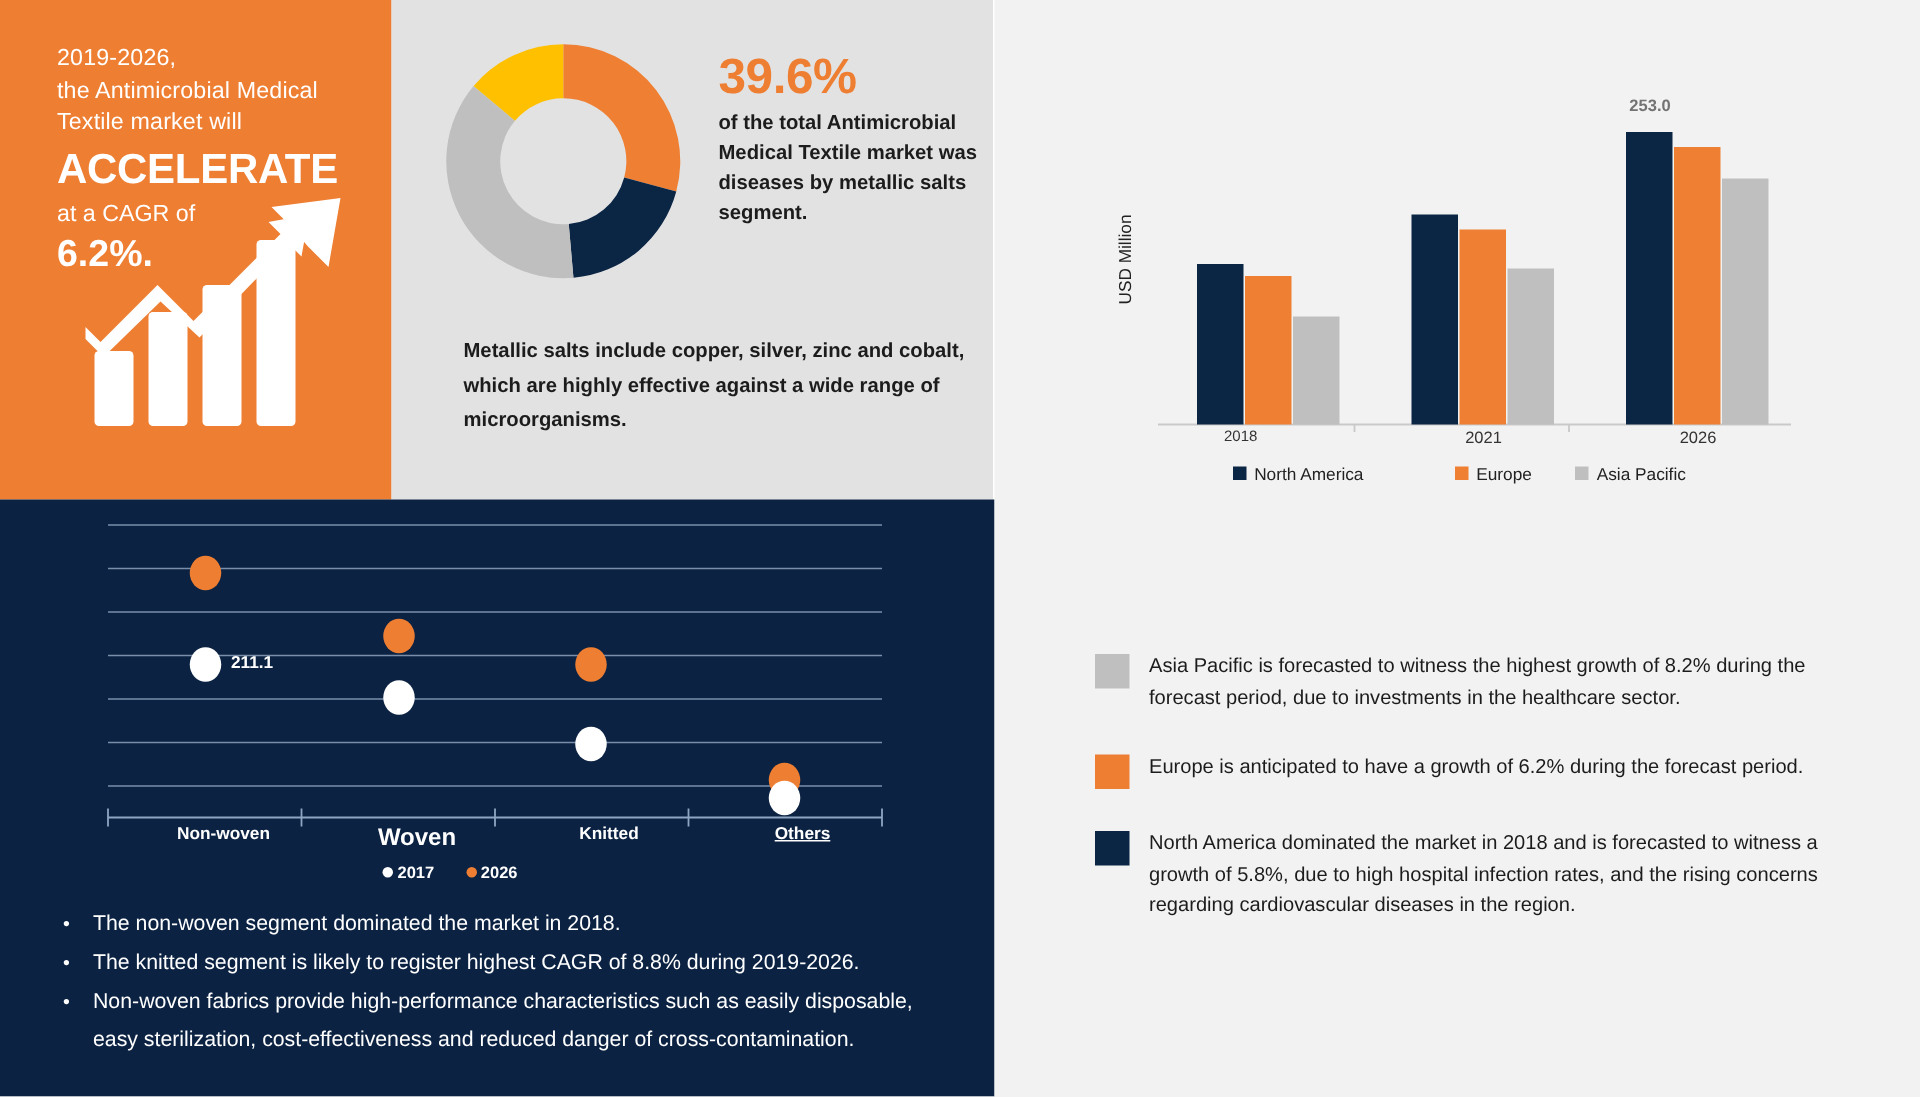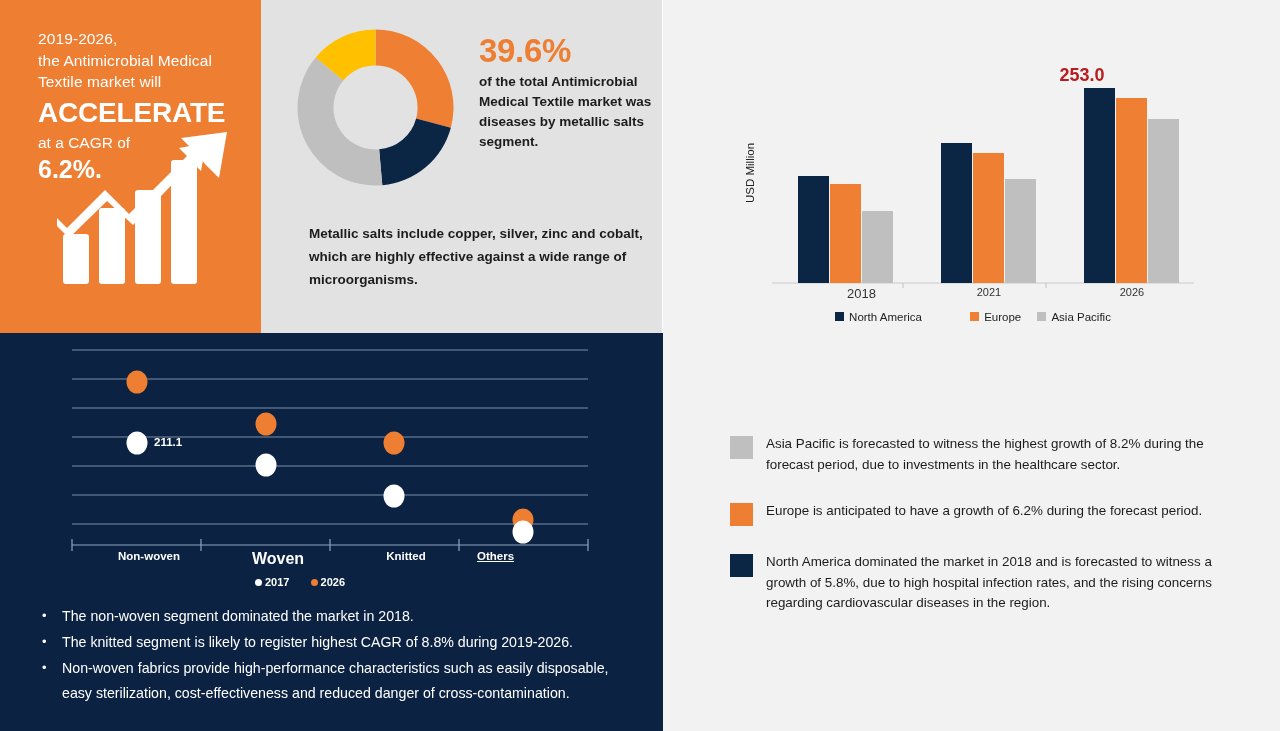--- a/index.html
+++ b/index.html
@@ -165,21 +165,21 @@
         <ellipse cx="334" cy="158" rx="10.5" ry="11.5" fill="#ffffff"></ellipse>
         <ellipse cx="463" cy="194" rx="10.5" ry="11.5" fill="#ffffff"></ellipse>
       </svg>
 
       <div style="position:absolute;left:94px;top:98px;color:#ffffff;font-size:11.5px;font-weight:700;">211.1</div>
 
       <div style="position:absolute;left:12px;top:212px;width:516px;">
         <div style="position:absolute;left:19px;width:116px;text-align:center;color:#fff;font-size:11.5px;font-weight:700;">Non-woven</div>
         <div style="position:absolute;left:148px;width:116px;text-align:center;color:#fff;font-size:16px;font-weight:700;">Woven</div>
         <div style="position:absolute;left:276px;width:116px;text-align:center;color:#fff;font-size:11.5px;font-weight:700;">Knitted</div>
-        <div style="position:absolute;left:405px;width:116px;text-align:left;color:#fff;font-size:11.5px;font-weight:700;text-decoration:underline;">Others</div>
+        <div style="position:absolute;left:405px;width:116px;text-align:center;color:#fff;font-size:11.5px;font-weight:700;text-decoration:underline;">Others</div>
       </div>
     </div>
 
     <div class="dot-legend">
       <span class="lg-item">
         <span class="sw" style="background:#ffffff"></span><span>2017</span>
       </span>
       <span class="lg-item">
         <span class="sw" style="background:#ee7e32"></span><span>2026</span>
       </span>
@@ -209,33 +209,33 @@
 
         <rect x="203" y="95" width="31" height="140" fill="#0b2545"></rect>
         <rect x="235" y="105" width="31" height="130" fill="#ef8033"></rect>
         <rect x="267" y="131" width="31" height="104" fill="#bfbfbf"></rect>
 
         <rect x="346" y="40" width="31" height="195" fill="#0b2545"></rect>
         <rect x="378" y="50" width="31" height="185" fill="#ef8033"></rect>
         <rect x="410" y="71" width="31" height="164" fill="#bfbfbf"></rect>
       </svg>
 
-      <div style="position:absolute;left:312px;top:17px;width:64px;text-align:center;font-size:18px;font-weight:700;color:#b91c1c;">253.0</div>
+      <div style="position:absolute;left:330px;top:17px;width:64px;text-align:center;font-size:11px;font-weight:700;color:#737373;">253.0</div>
 
       <div style="position:absolute;left:0;top:238px;width:470px;">
-        <div style="position:absolute;left:78px;width:60px;text-align:right;font-size:13px;color:#333;">2018</div>
+        <div style="position:absolute;left:78px;width:60px;text-align:left;font-size:10px;color:#333;">2018</div>
         <div style="position:absolute;left:221px;width:60px;text-align:center;font-size:11px;color:#333;">2021</div>
         <div style="position:absolute;left:364px;width:60px;text-align:center;font-size:11px;color:#333;">2026</div>
       </div>
 
       <div style="position:absolute;left:0;top:263px;width:470px;text-align:center;font-size:11.5px;color:#222;">
         <span style="display:inline-block;margin:0 9px;">
           <span style="display:inline-block;width:9px;height:9px;background:#0b2545;vertical-align:middle;margin-right:5px;position:relative;top:-1px;"></span><span>North America</span>
         </span>
-        <span style="display:inline-block;margin:0 4px;padding-left:32px;">
+        <span style="display:inline-block;margin:0 17px;padding-left:32px;">
           <span style="display:inline-block;width:9px;height:9px;background:#ef8033;vertical-align:middle;margin-right:5px;position:relative;top:-1px;"></span><span>Europe</span>
         </span>
         <span style="display:inline-block;margin:0 9px;">
           <span style="display:inline-block;width:9px;height:9px;background:#bfbfbf;vertical-align:middle;margin-right:5px;position:relative;top:-1px;"></span><span>Asia Pacific</span>
         </span>
       </div>
     </div>
 
     <div class="insights">
       <div class="ins-row">

